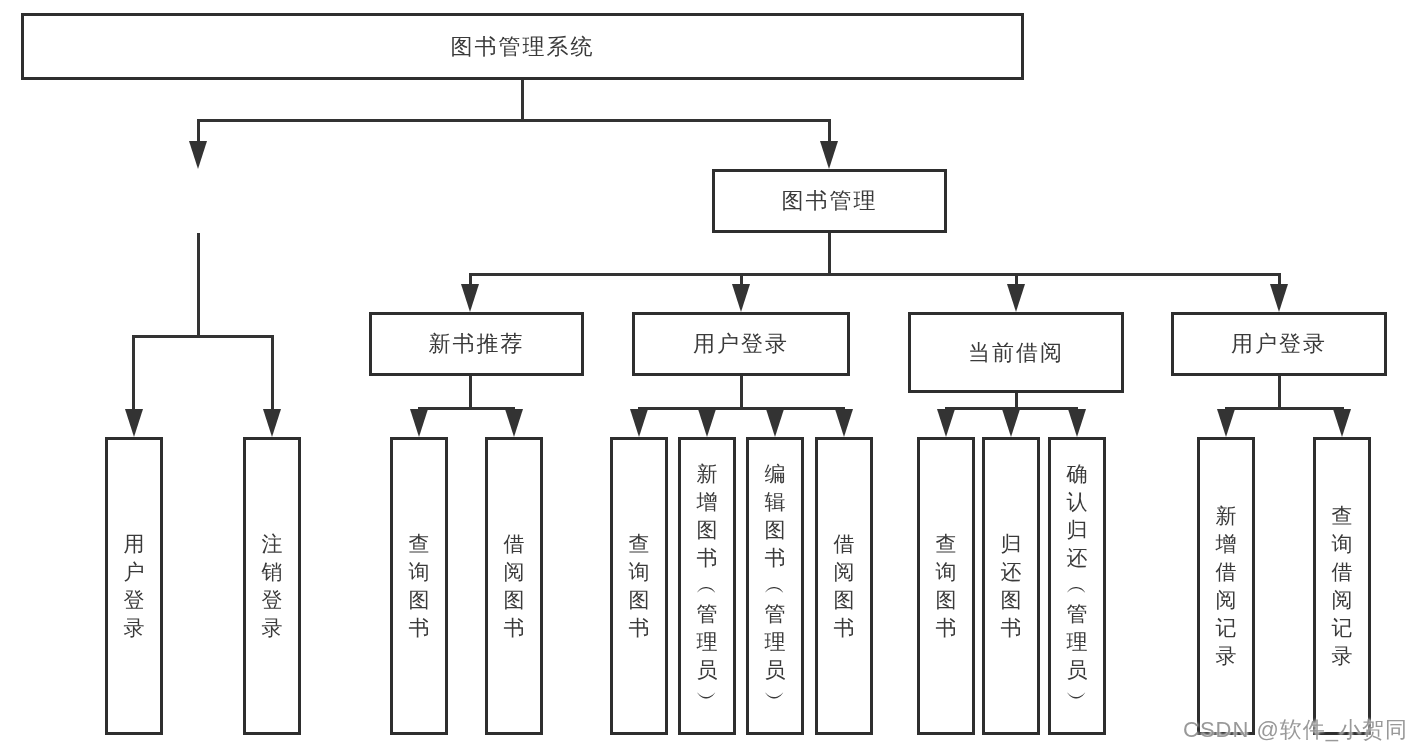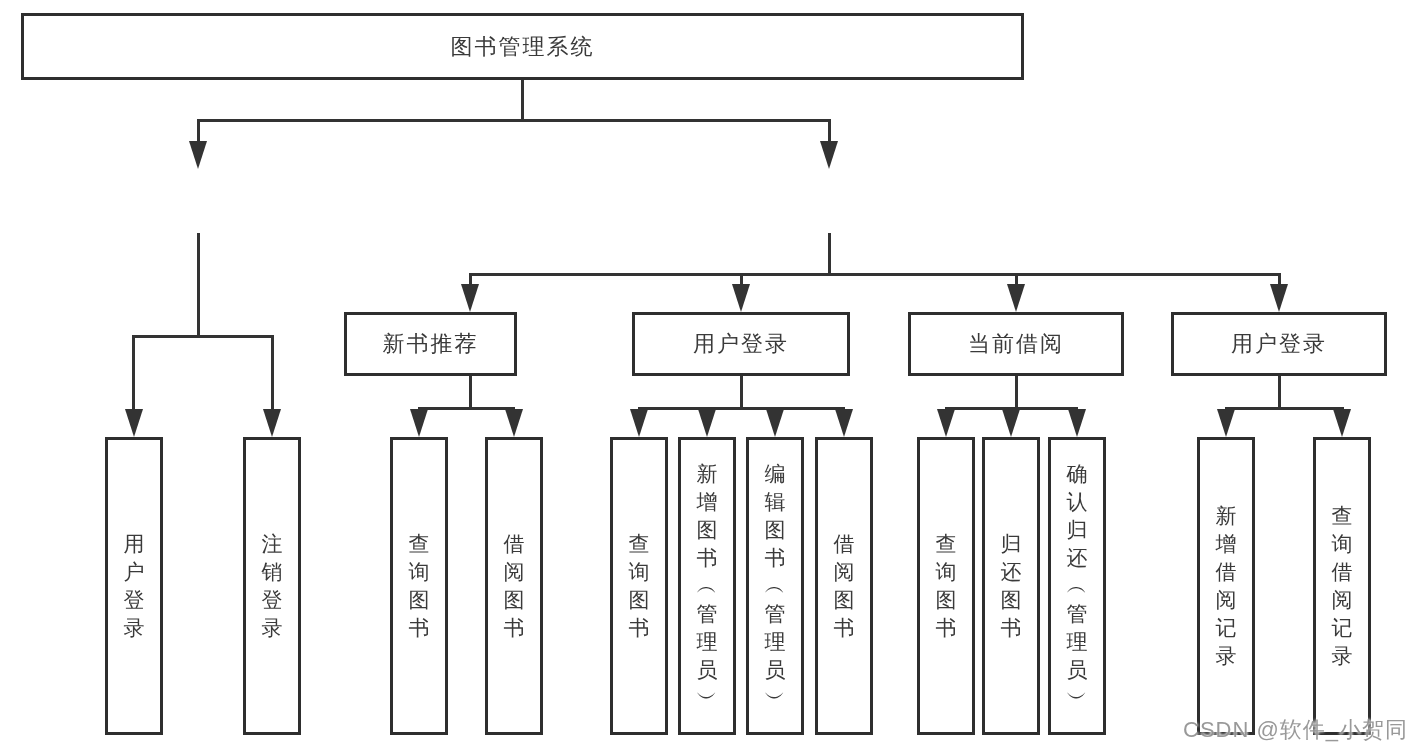--- a/index.html
+++ b/index.html
@@ -29,23 +29,23 @@
   
   .vl{position:absolute;width:3px;background:#333333;}
   .hl{position:absolute;height:3px;background:#333333;}
   .ar{position:absolute;width:0;height:0;
       border-left:9px solid transparent;border-right:9px solid transparent;
       border-top:28px solid #333333;}
   
   #n-root{left:21px;top:13px;width:1003px;height:67px;}
   #n-login{left:82px;top:169px;width:233px;height:64px;}
   #n-bookmgmt{left:712px;top:169px;width:235px;height:64px;}
-  #n-newbook{left:344px;top:312px;width:173px;height:64px;}
+  #n-newbook{left:369px;top:312px;width:215px;height:64px;}
   #n-borrow{left:632px;top:312px;width:218px;height:64px;}
-  #n-current{left:908px;top:312px;width:216px;height:64px;}
+  #n-current{left:908px;top:312px;width:216px;height:81px;}
   #n-records{left:1171px;top:312px;width:216px;height:64px;}
   #l-userlogin{left:105px;}
   #l-logout{left:243px;}
   #l-nbquery{left:390px;}
   #l-nbborrow{left:485px;}
   #l-bbquery{left:610px;}
   #l-bbadd{left:678px;}
   #l-bbedit{left:746px;}
   #l-bbborrow{left:815px;}
   #l-cbquery{left:917px;}
@@ -157,20 +157,21 @@
   <div class="ar" id="a15"></div>
   <div class="ar" id="a16"></div>
   <div class="ar" id="a17"></div>
 
   <div class="vl" id="c21"></div>
   <div class="hl" id="c22"></div>
   <div class="ar" id="a18"></div>
   <div class="ar" id="a19"></div>
 
   <div class="box" id="n-root">图书管理系统</div>
+  <div class="box" id="n-bookmgmt">图书管理</div>
   <div class="box" id="n-newbook">新书推荐</div>
   <div class="box" id="n-borrow">用户登录</div>
   <div class="box" id="n-current">当前借阅</div>
   <div class="box" id="n-records">用户登录</div>
 
   <div class="leaf" id="l-userlogin">
       <span class="vchar">用</span>
       <span class="vchar">户</span>
       <span class="vchar">登</span>
       <span class="vchar">录</span>

